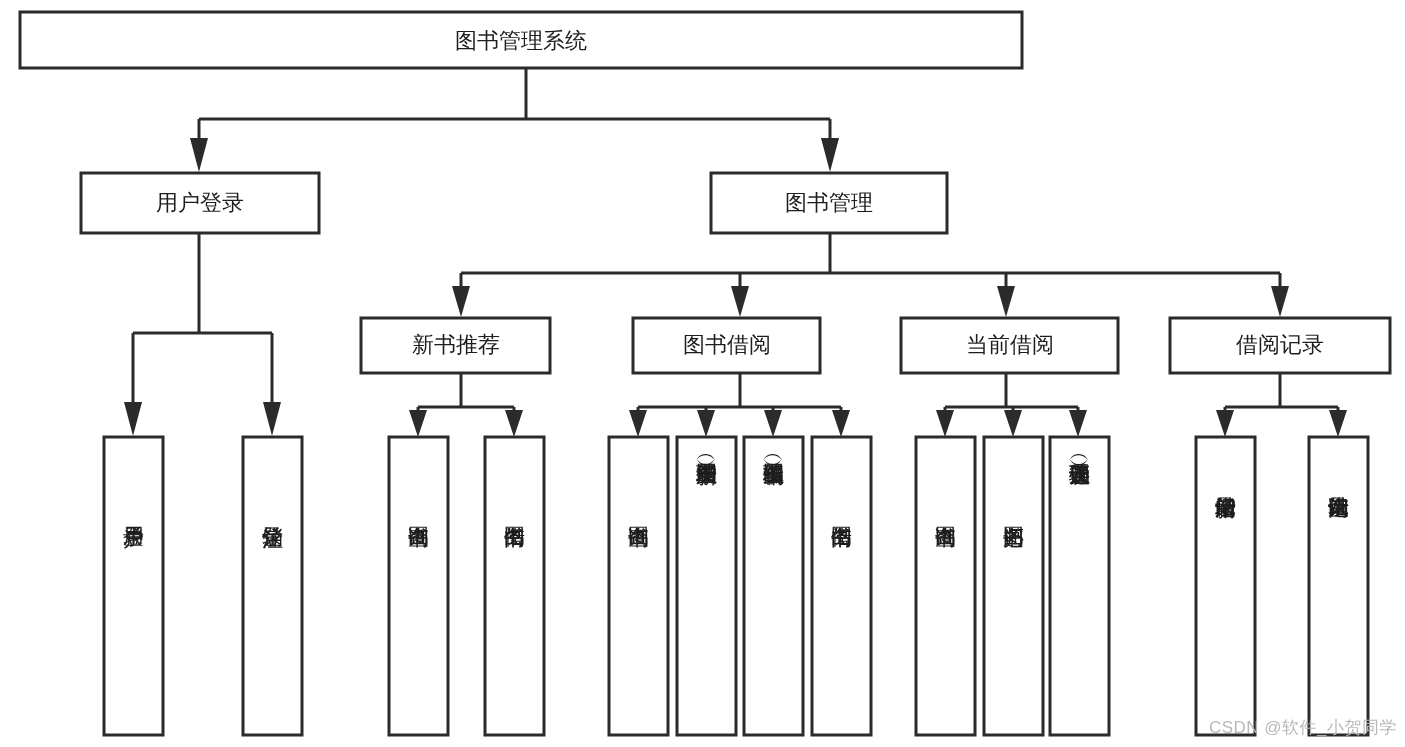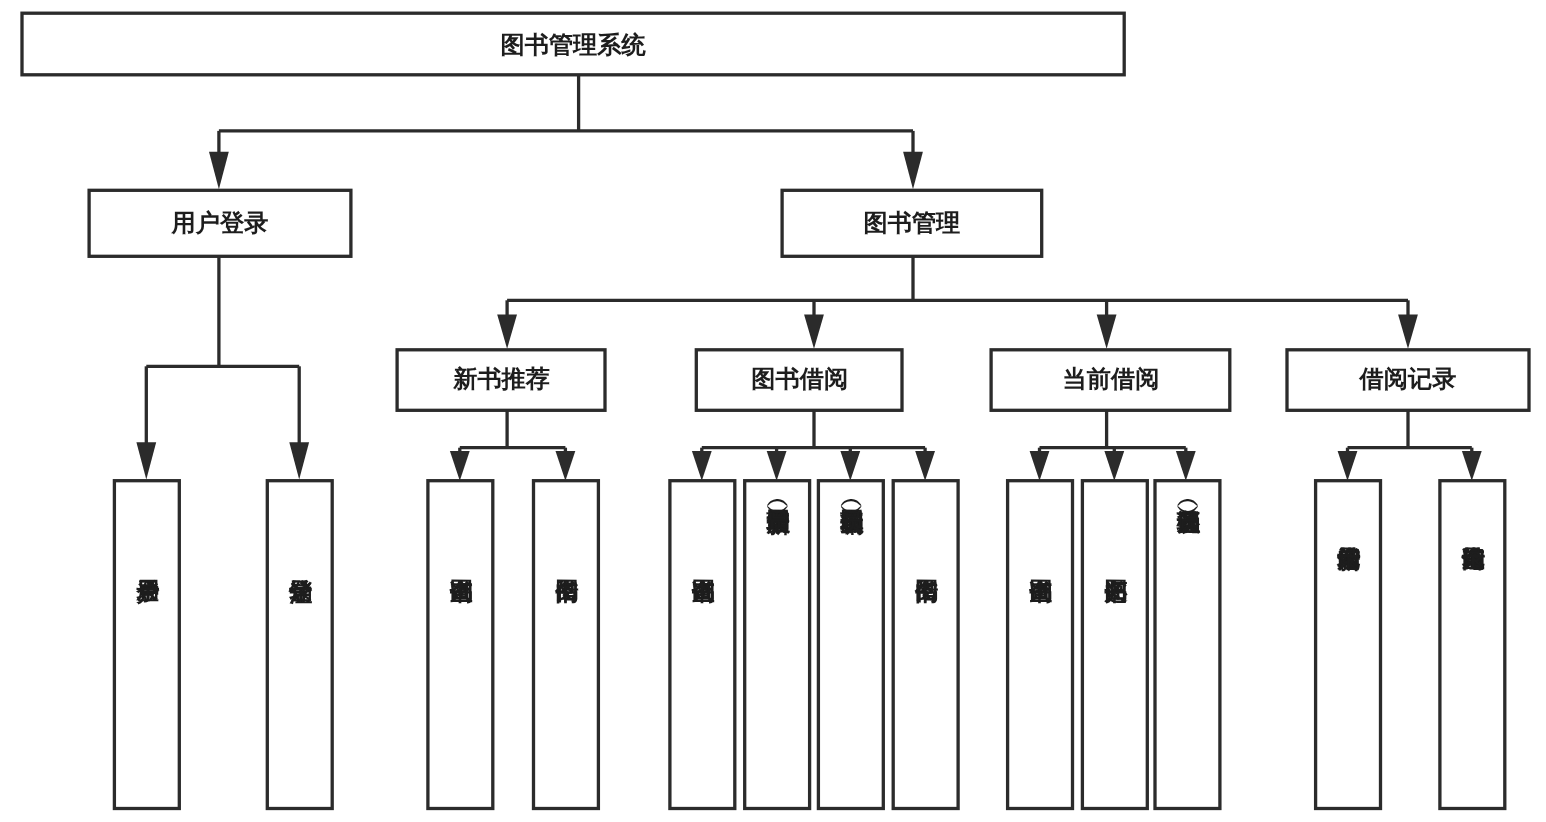--- a/index.html
+++ b/index.html
@@ -11,21 +11,20 @@
     width: 1405px;
     height: 747px;
     font-family: "Liberation Sans", "DejaVu Sans", sans-serif;
     overflow: hidden;
     position: relative;
   }
   #diagram-root {
     position: relative;
     width: 1405px;
     height: 747px;
-    font-weight: bold;
   }
   svg.diagram-svg {
     position: absolute;
     top: 0;
     left: 0;
     width: 1405px;
     height: 747px;
   }
   .node-box {
     fill: #ffffff;
@@ -242,14 +241,15 @@
       <rect class="node-box" x="1196" y="437" width="59" height="298"></rect>
       <text class="node-label-v" x="1226" y="480">新增借阅记录</text>
     </g>
     <g>
       <rect class="node-box" x="1309" y="437" width="59" height="298"></rect>
       <text class="node-label-v" x="1339" y="480">查询借阅记录</text>
     </g>
 
   </svg>
 
+  <div class="watermark-text">CSDN @软件_小贺同学</div>
 
 </div>
 
 </body></html>

